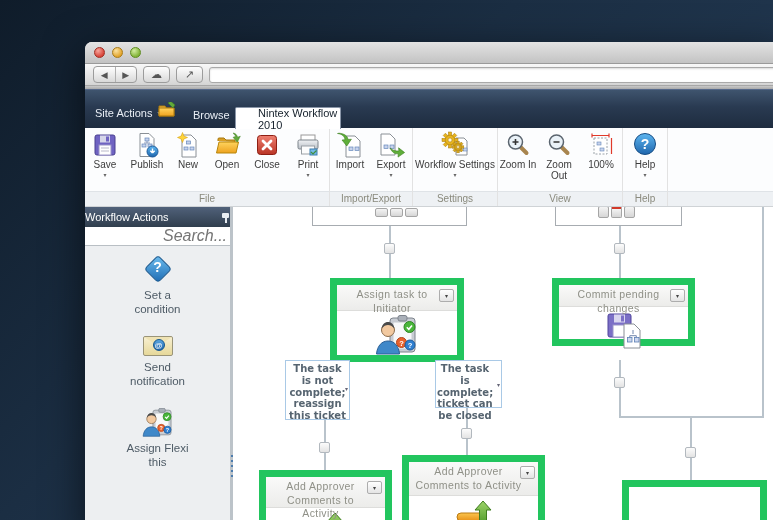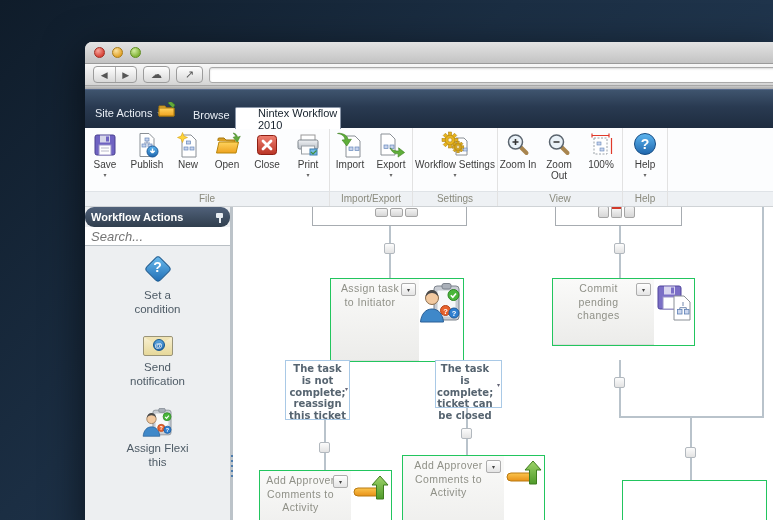--- a/index.html
+++ b/index.html
@@ -55,27 +55,27 @@
   .rbtn .cap { font-size:10px; color:#3c3c3c; text-align:center; line-height:1.05; margin-top:1px; }
   .rbtn .dd { font-size:6px; color:#666; line-height:1; margin-top:1px; }
   .w38{width:38px}.w40{width:40px}.w42{width:42px}.w44{width:44px}.w84{width:84px; white-space:nowrap}
 
   
   .content { display:flex; height:335px; }
 
   
   .panel { width:145px; display:flex; flex-direction:column; background:#edeff1; }
   .panel-head { height:20px; background:linear-gradient(#50617a,#303e4d); color:#fff;
-                font-size:11px; font-weight:bold; display:flex; align-items:center; padding:0 6px;border-radius:9px; }
+                font-size:11px; font-weight:normal; display:flex; align-items:center; padding:0 0; }
   .panel-head .ttl { flex:1; }
   .pin { width:9px; height:11px; position:relative; }
   .pin::before { content:""; position:absolute; left:1px; top:1px; width:7px; height:5px; background:#e8edf2; border-radius:1px; }
   .pin::after  { content:""; position:absolute; left:4px; top:6px; width:1.5px; height:5px; background:#e8edf2; }
   .searchrow { height:19px; background:#fff; border-bottom:1px solid #b9bfc4; display:flex; align-items:center; padding:0 4px 0 6px; }
-  .searchrow input { flex:1; border:none; outline:none; font-size:13px; font-style:italic; color:#555; background:transparent; }
+  .searchrow input { flex:1; border:none; outline:none; font-size:16px; font-style:italic; color:#555; background:transparent;text-align:center; }
   .mag { width:12px; height:12px; position:relative; }
   .mag::before { content:""; position:absolute; left:1px; top:1px; width:7px; height:7px; border:2px solid #1f6db5; border-radius:50%; }
   .mag::after  { content:""; position:absolute; left:8px; top:8px; width:4px; height:2px; background:#1f6db5; transform:rotate(45deg); }
   .panel-body { flex:1; padding-top:8px; display:flex; flex-direction:column; align-items:center; }
   .action-item { display:flex; flex-direction:column; align-items:center; cursor:pointer; }
   .action-item + .action-item { margin-top:19px; }
   .action-item .lbl { margin-top:4px; width:74px; text-align:center; font-size:11.5px; color:#4e5b66; line-height:1.25; }
   .diamond-wrap { width:30px; height:30px; position:relative; }
   .diamond { position:absolute; left:5px; top:5px; width:20px; height:20px; transform:rotate(45deg);
              background:linear-gradient(135deg,#6cbcee,#1f6db5); border:1px solid #14568f; border-radius:4px; }
@@ -89,21 +89,21 @@
   .divider { width:3px; background:#bcc3c9; position:relative; }
   .grip { position:absolute; left:0px; top:248px; width:3px; height:26px;
           display:flex; flex-direction:column; align-items:center; gap:3px; }
   .grip i { width:2px; height:2px; background:#4d7cad; }
 
   
   .canvas { flex:1; background:#fff; position:relative; overflow:hidden; }
   .cline { position:absolute; background:#b9c3cb; z-index:1; }
   .csq { position:absolute; width:11px; height:11px; background:linear-gradient(#fcfcfc,#e3e3e3);
          border:1px solid #b2b8be; border-radius:2px; z-index:2; }
-  .node { position:absolute; background:#fff; border:1px solid #22c55e; z-index:3; display:flex; flex-direction:row; }
+  .node { position:absolute; background:#fff; border:7px solid #22c55e; z-index:3; display:flex; flex-direction:column; }
   .node-head { background:linear-gradient(#fafaf9,#ececea); border-bottom:1px solid #dddddb;
                position:relative; padding:3px 16px 3px 6px; min-height:22px; }
   .node-title { font-size:10.5px; letter-spacing:.4px; color:#8f9087; text-align:center; line-height:1.3; }
   .node-dd { position:absolute; right:3px; top:4px; width:15px; height:13px;
              background:linear-gradient(#fff,#e4e4e4); border:1px solid #adadad; border-radius:2px;
              font-size:6px; color:#444; text-align:center; line-height:12px; }
   .node-body { flex:1; display:flex; align-items:flex-start; justify-content:center; padding-top:4px; }
   .topbox { position:absolute; top:-22px; height:41px; background:#fff; border:1px solid #a7acb1; z-index:3; }
   .minibtns { position:absolute; display:flex; gap:2px; }
   .minibtns i { background:linear-gradient(#f4f4f4,#d6d6d6); border:1px solid #a5a5a5; border-radius:2px; }

